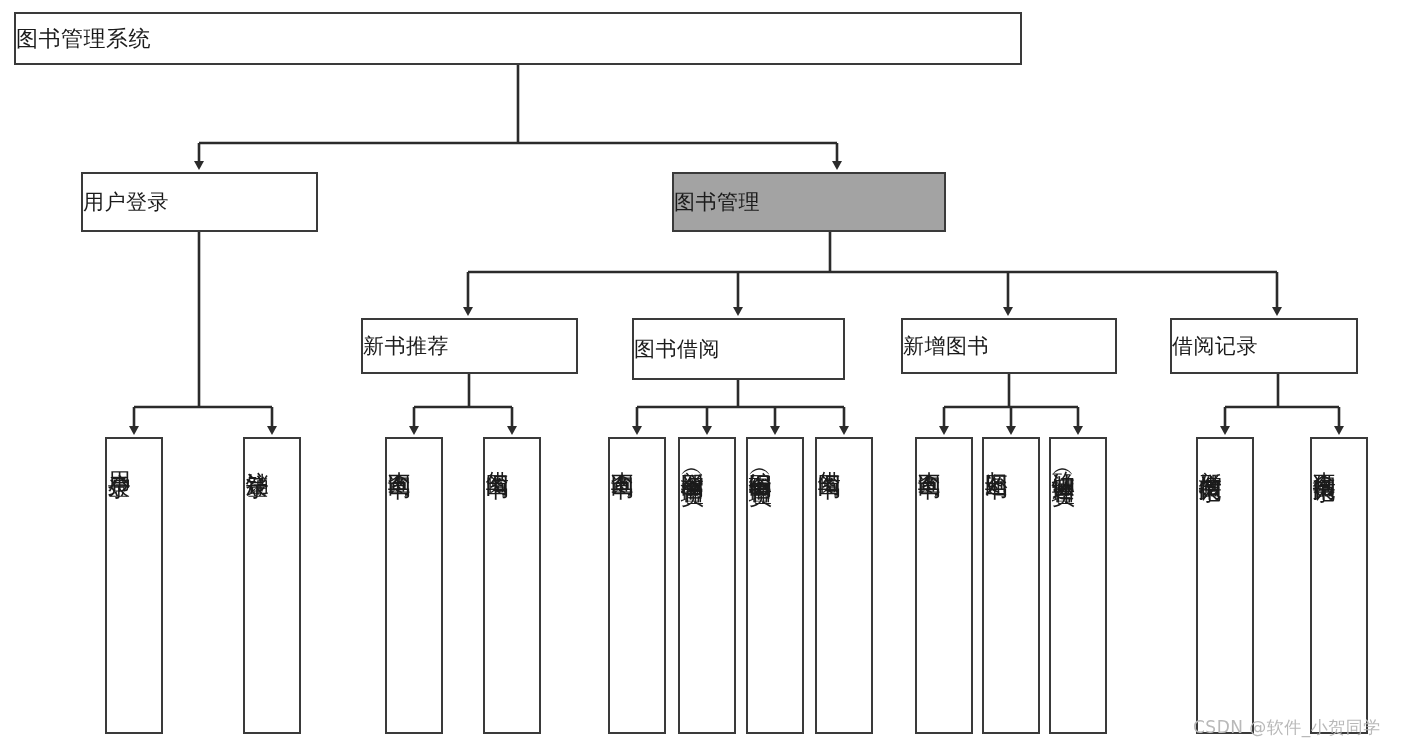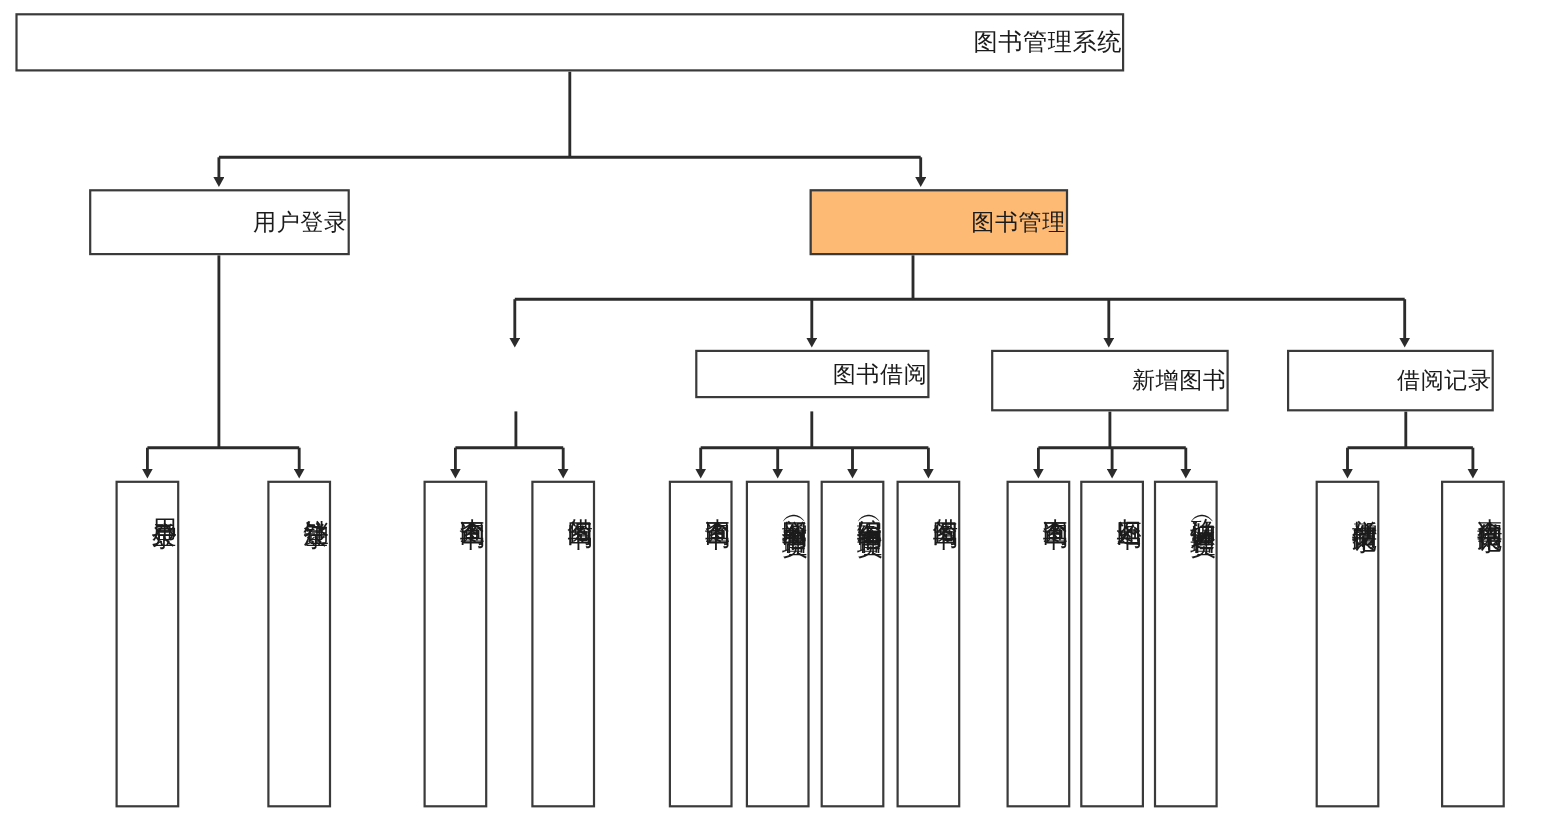--- a/index.html
+++ b/index.html
@@ -25,21 +25,21 @@
     height: 747px;
     pointer-events: none;
   }
   .node {
     position: absolute;
     box-sizing: border-box;
     border: 2px solid #3a3a3a;
     background: #ffffff;
     display: flex;
     align-items: center;
-    justify-content: flex-end;
+    justify-content: flex-start;
     color: #1b1b1b;
   }
   .node .label {
     display: block;
     text-align: center;
     line-height: 1.0;
     letter-spacing: 0.5px;
   }
   
   .node.horiz .label {
@@ -126,25 +126,28 @@
     </g>
   </svg>
 
   <div class="node horiz root" style="left: 14px; top: 12px; width: 1008px; height: 53px; border-color: rgb(58, 58, 58); background: rgb(255, 255, 255); color: rgb(27, 27, 27);">
     <span class="label">图书管理系统</span>
   </div>
 
   <div class="node horiz" style="left: 81px; top: 172px; width: 237px; height: 60px; border-color: rgb(58, 58, 58); background: rgb(255, 255, 255); color: rgb(27, 27, 27);">
     <span class="label">用户登录</span>
   </div>
-  <div class="node horiz" style="left: 736px; top: 172px; width: 235px; height: 60px; border-color: rgb(58, 58, 58); background: #fdba74; color: rgb(27, 27, 27);">
+  <div class="node horiz" style="left: 672px; top: 172px; width: 274px; height: 60px; border-color: rgb(58, 58, 58); background: #a3a3a3; color: rgb(27, 27, 27);">
     <span class="label">图书管理</span>
   </div>
 
-  <div class="node horiz" style="left: 632px; top: 318px; width: 213px; height: 44px; border-color: rgb(58, 58, 58); background: rgb(255, 255, 255); color: rgb(27, 27, 27);">
+  <div class="node horiz" style="left: 361px; top: 318px; width: 217px; height: 56px; border-color: rgb(58, 58, 58); background: rgb(255, 255, 255); color: rgb(27, 27, 27);">
+    <span class="label">新书推荐</span>
+  </div>
+  <div class="node horiz" style="left: 632px; top: 318px; width: 213px; height: 62px; border-color: rgb(58, 58, 58); background: rgb(255, 255, 255); color: rgb(27, 27, 27);">
     <span class="label">图书借阅</span>
   </div>
   <div class="node horiz" style="left: 901px; top: 318px; width: 216px; height: 56px; border-color: rgb(58, 58, 58); background: rgb(255, 255, 255); color: rgb(27, 27, 27);">
     <span class="label">新增图书</span>
   </div>
   <div class="node horiz" style="left: 1170px; top: 318px; width: 188px; height: 56px; border-color: rgb(58, 58, 58); background: rgb(255, 255, 255); color: rgb(27, 27, 27);">
     <span class="label">借阅记录</span>
   </div>
 
   <div class="node vert" style="left: 105px; top: 437px; width: 58px; height: 297px; border-color: rgb(58, 58, 58); background: rgb(255, 255, 255); color: rgb(27, 27, 27);">
@@ -180,14 +183,15 @@
   <div class="node vert" style="left: 1049px; top: 437px; width: 58px; height: 297px; border-color: rgb(58, 58, 58); background: rgb(255, 255, 255); color: rgb(27, 27, 27);">
     <span class="label">确认归还（管理员）</span>
   </div>
   <div class="node vert" style="left: 1196px; top: 437px; width: 58px; height: 297px; border-color: rgb(58, 58, 58); background: rgb(255, 255, 255); color: rgb(27, 27, 27);">
     <span class="label">新增借阅记录</span>
   </div>
   <div class="node vert" style="left: 1310px; top: 437px; width: 58px; height: 297px; border-color: rgb(58, 58, 58); background: rgb(255, 255, 255); color: rgb(27, 27, 27);">
     <span class="label">查询借阅记录</span>
   </div>
 
+  <div class="watermark" style="left: 1193px; top: 716px; color: rgb(185, 185, 185);">CSDN @软件_小贺同学</div>
 
 </div>
 
 </body></html>

